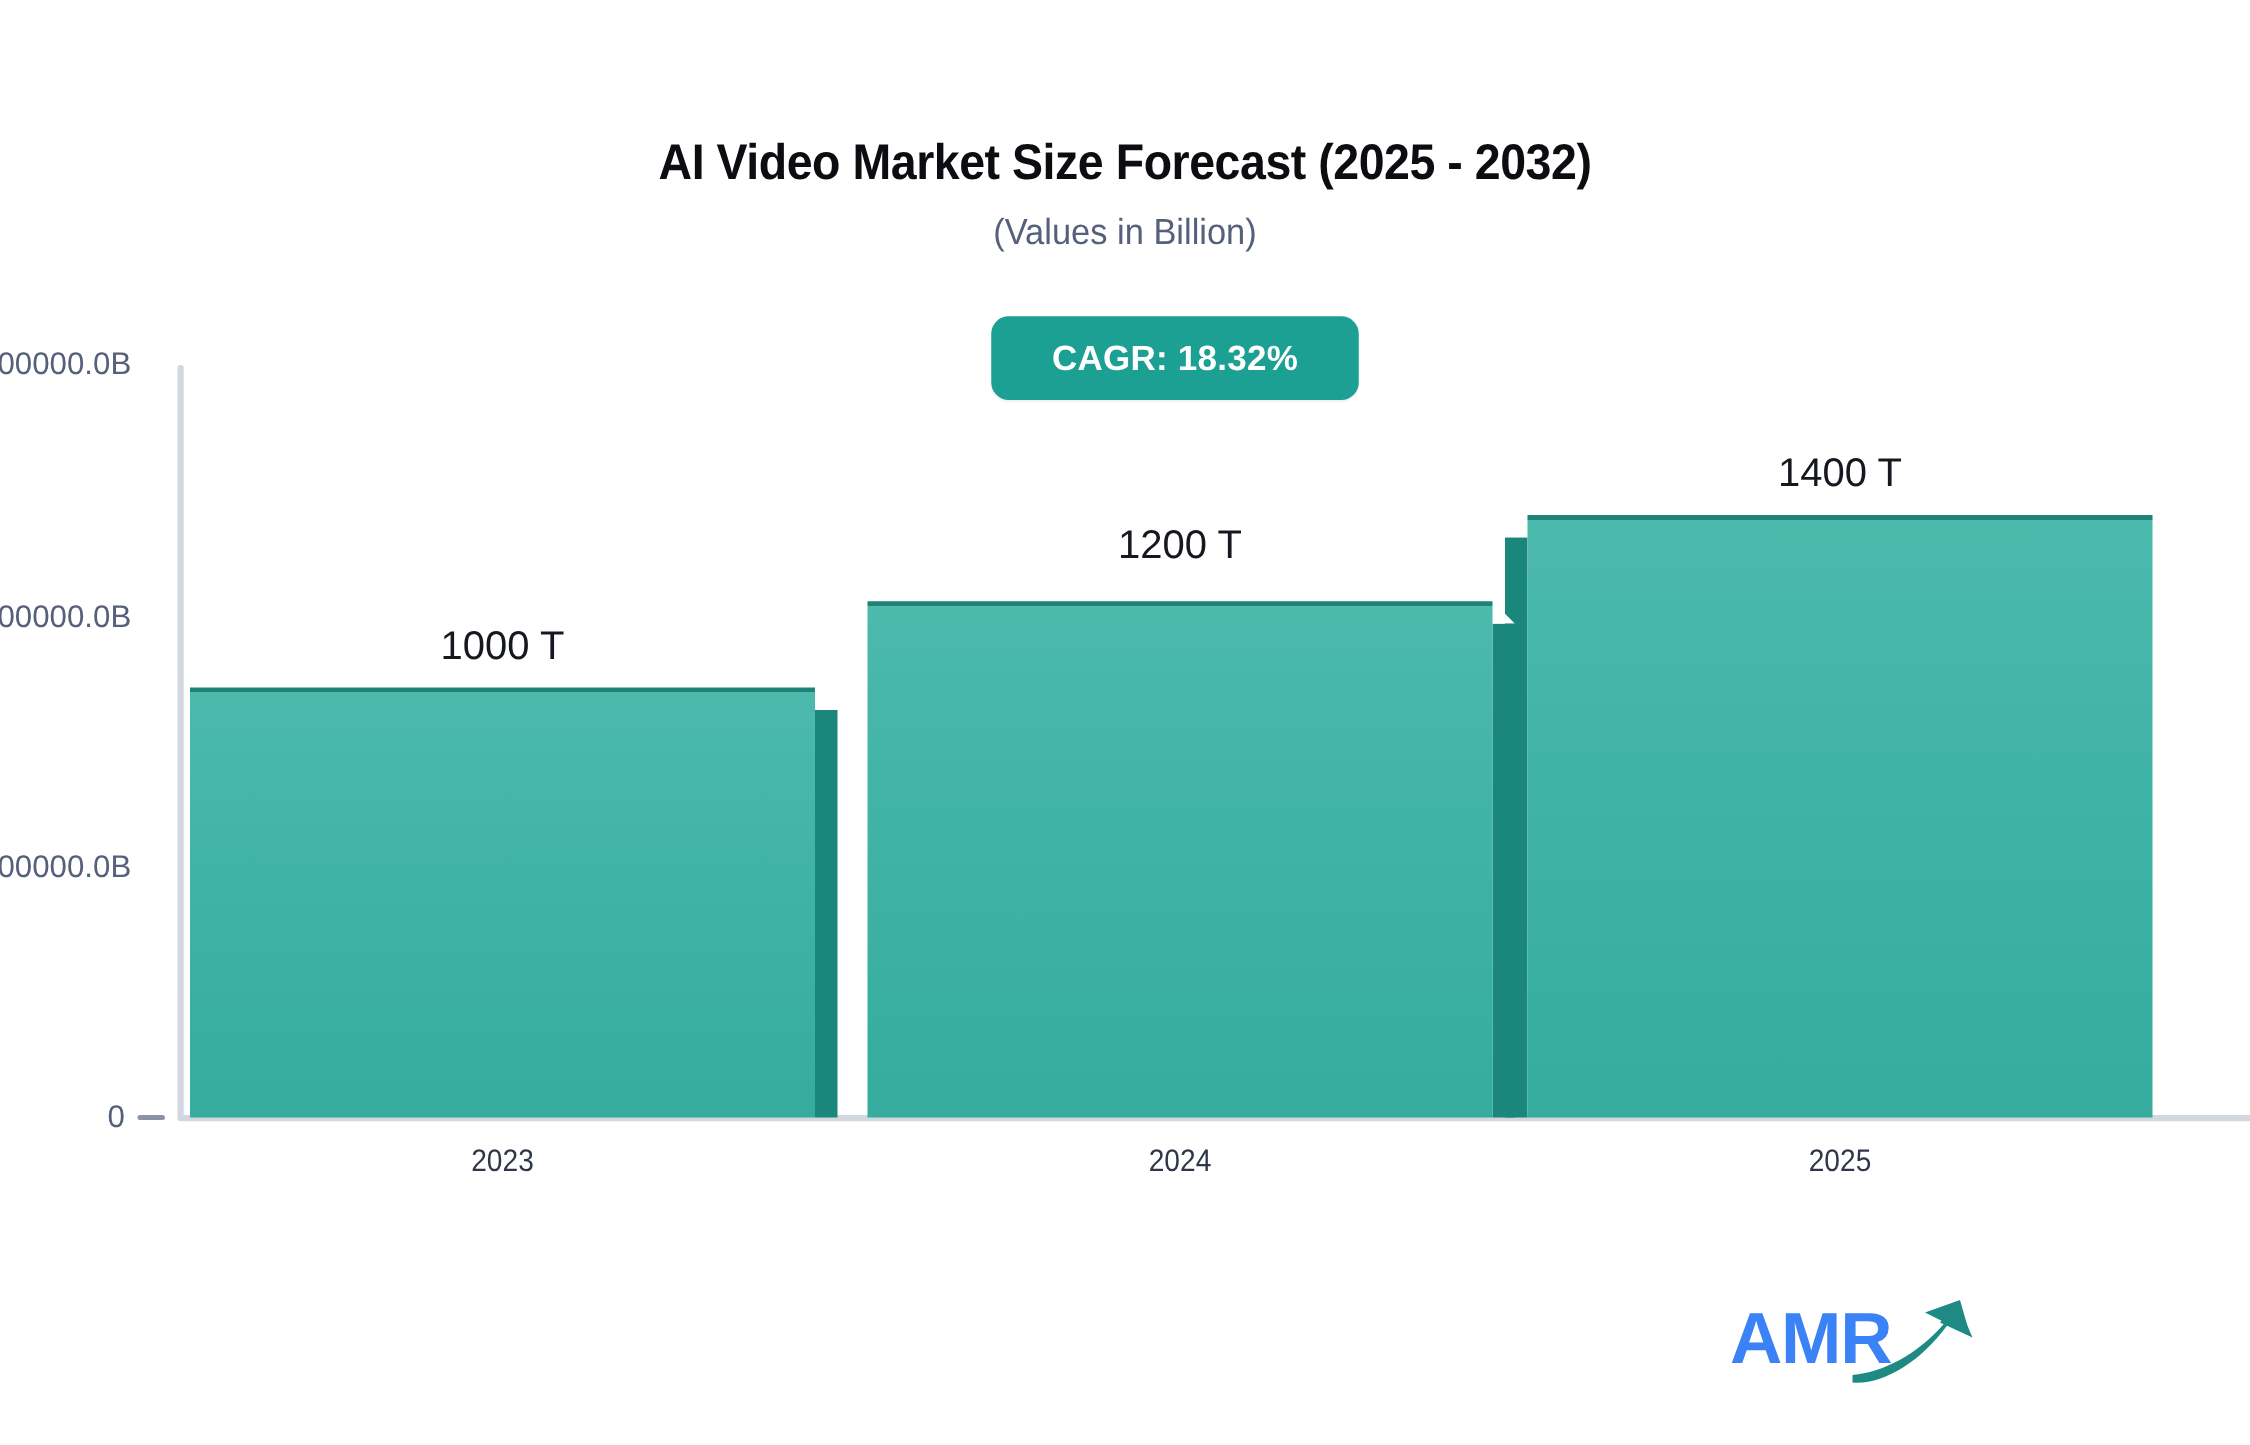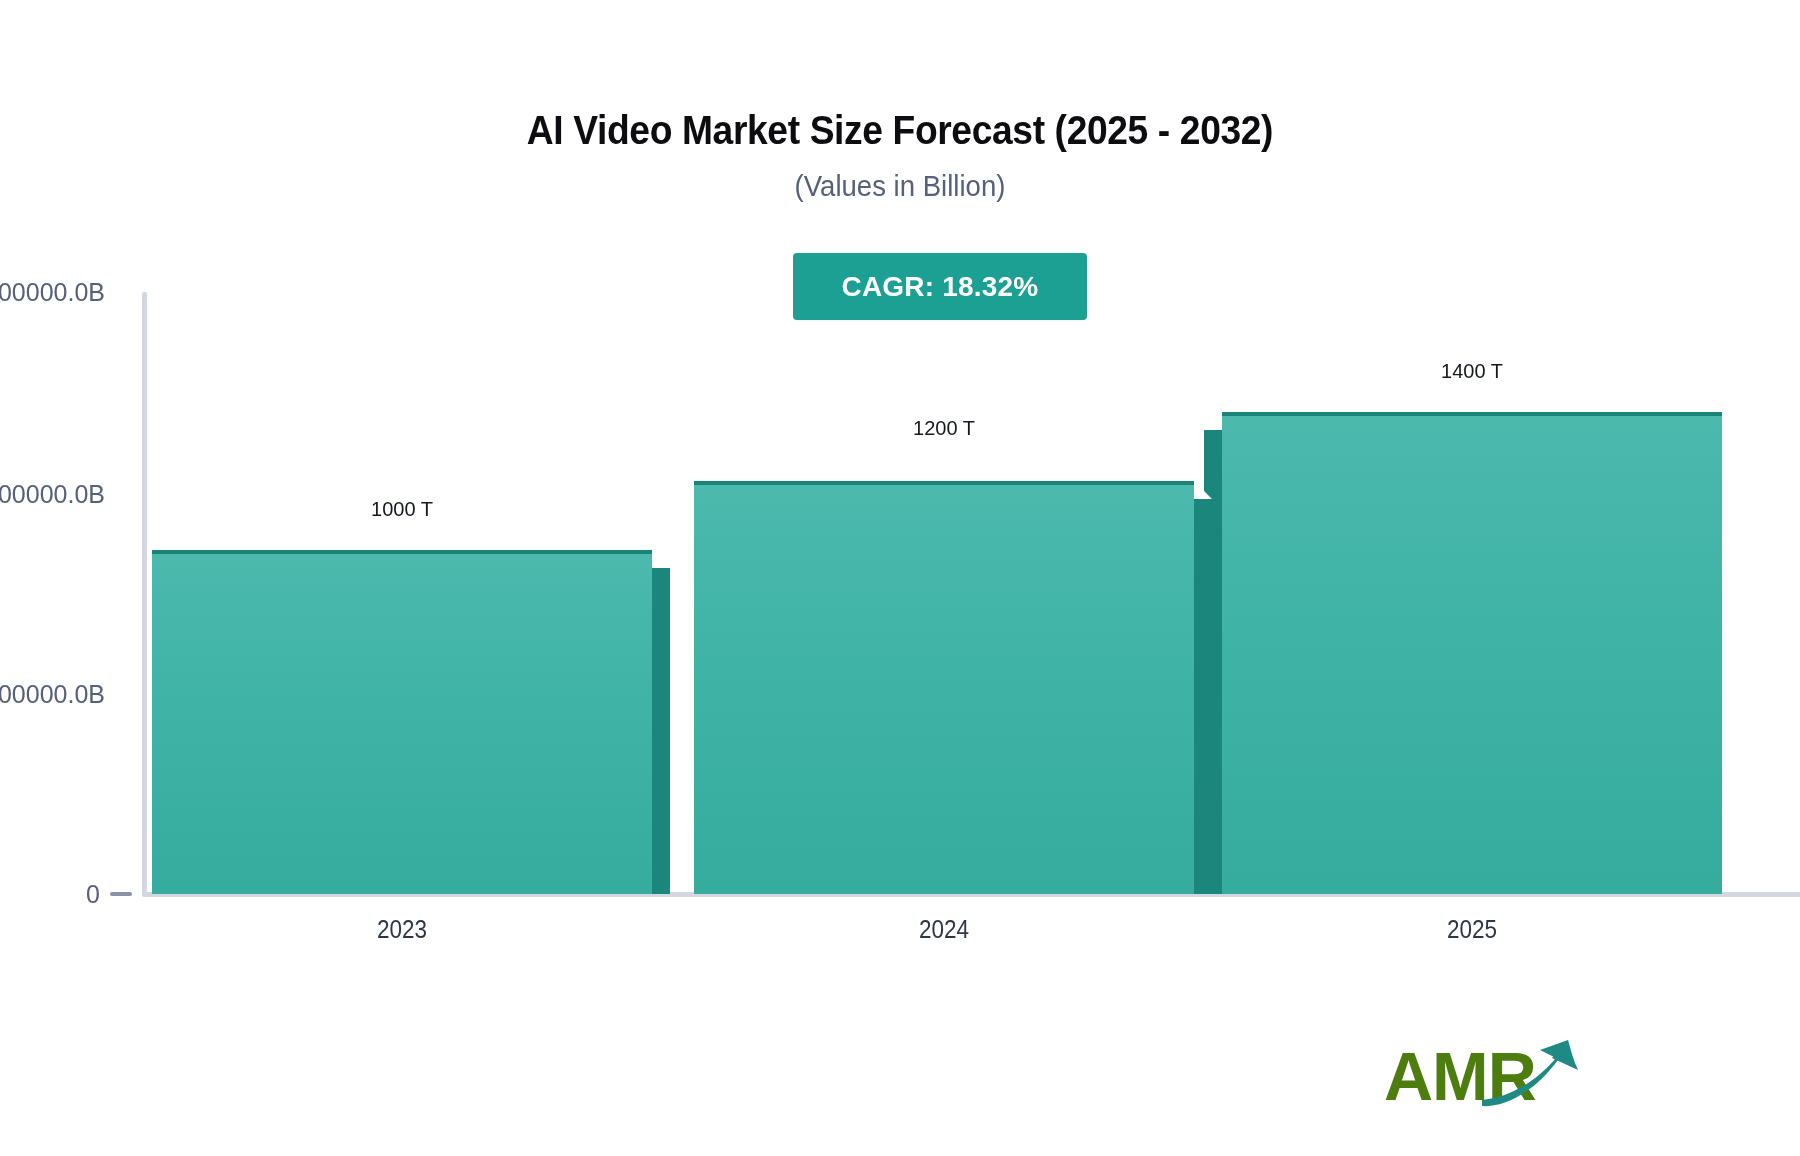--- a/index.html
+++ b/index.html
@@ -47,21 +47,21 @@
   }
 
   
   .cagr-badge {
     position: absolute;
     top: 253px;
     left: 793px;
     width: 294px;
     height: 67px;
     background: #1ca093;
-    border-radius: 4px;
+    border-radius: 14px;
     display: flex;
     align-items: center;
     justify-content: center;
     box-shadow: 0 1px 2px rgba(0,0,0,0.06);
     z-index: 30;
   }
   .cagr-badge span {
     color: #ffffff;
     font-size: 28px;
     font-weight: 700;
@@ -164,21 +164,21 @@
     width: 18px;
     height: 18px;
     background: #ffffff;
     z-index: 11;
     clip-path: polygon(100% 0, 100% 100%, 0 100%);
   }
 
   .bar-value {
     position: absolute;
     text-align: center;
-    font-size: 20px;
+    font-size: 32px;
     color: #15181f;
     white-space: nowrap;
     z-index: 20;
   }
   .x-cat-label {
     position: absolute;
     text-align: center;
     font-size: 25px;
     color: #2e3648;
     white-space: nowrap;
@@ -190,23 +190,23 @@
     position: absolute;
     right: 48px;
     bottom: 36px;
     width: 200px;
     height: 86px;
   }
   .amr-text {
     position: absolute;
     left: 0;
     top: 8px;
-    font-size: 68px;
+    font-size: 58px;
     font-weight: 700;
-    color: #4d7c0f;
+    color: #3b82f6;
     letter-spacing: -1px;
     line-height: 1;
   }
   .amr-arrow {
     position: absolute;
     left: 96px;
     top: 4px;
     width: 104px;
     height: 74px;
   }

